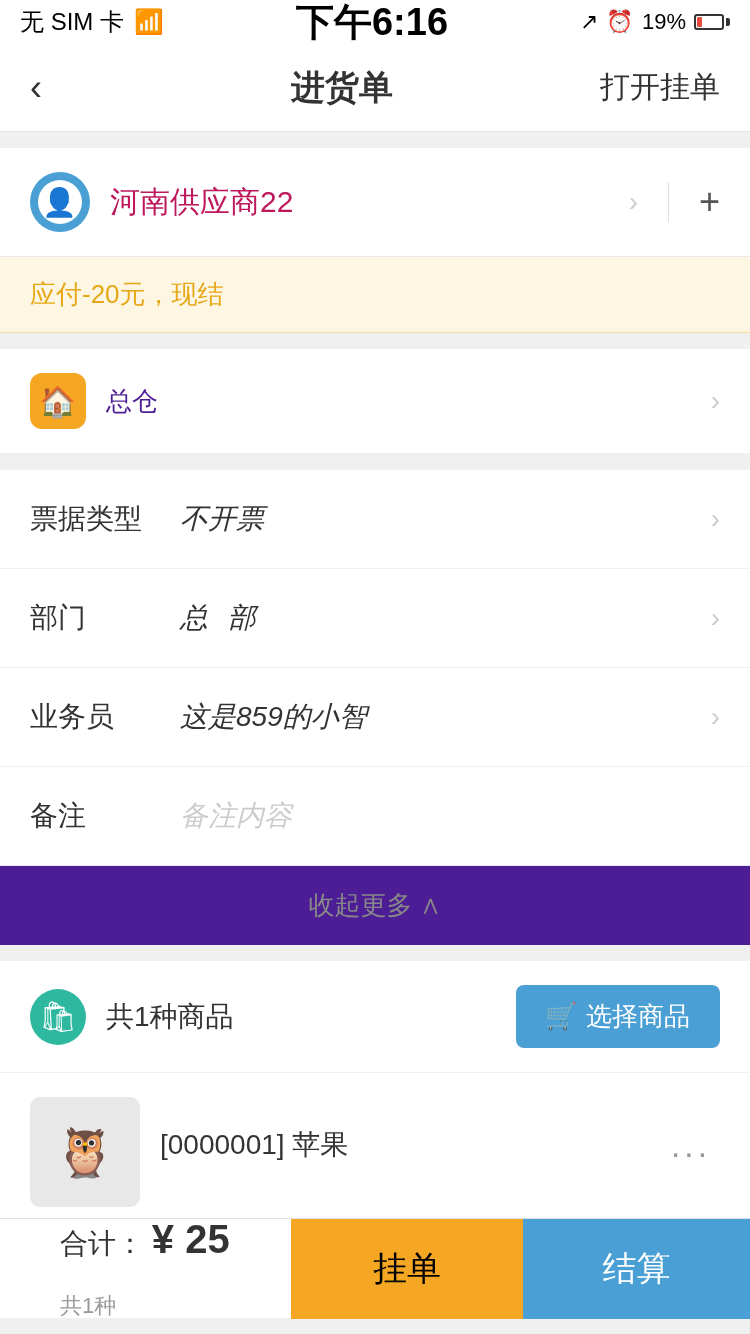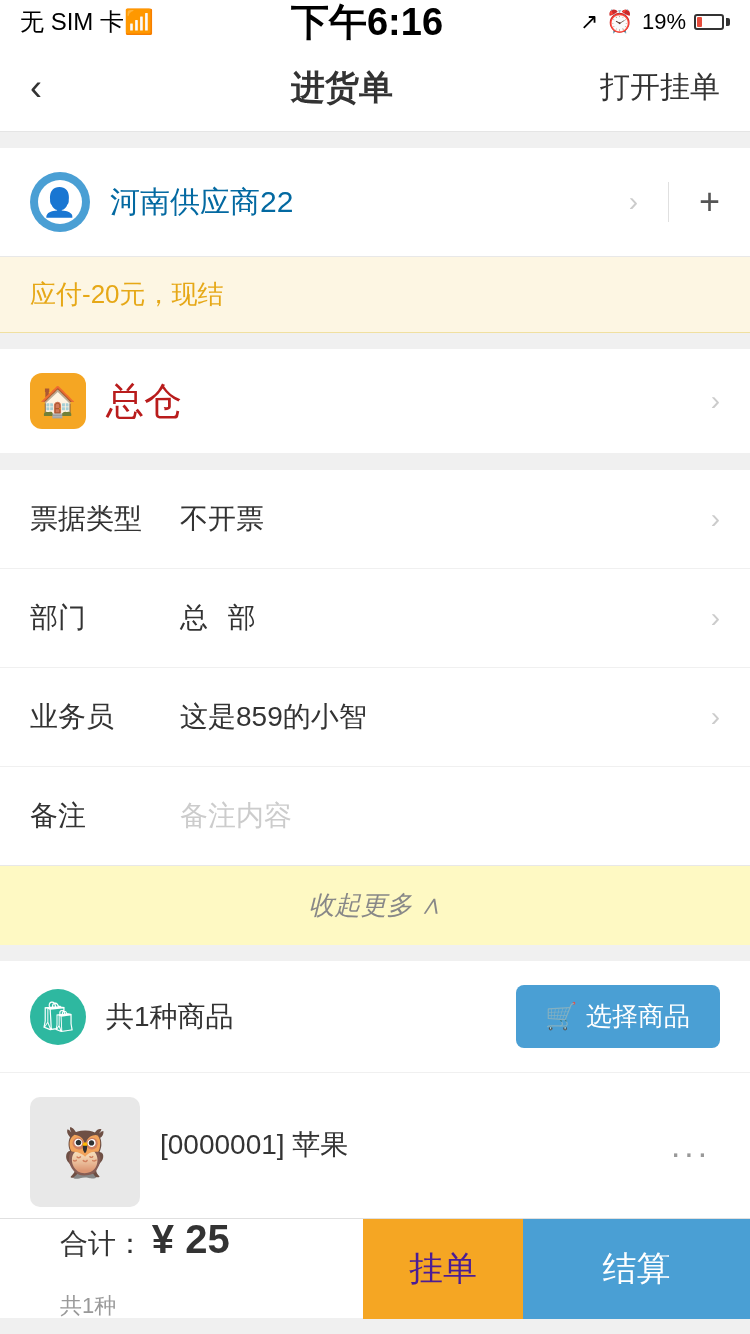--- a/index.html
+++ b/index.html
@@ -17,21 +17,21 @@
     .status-bar {
       height: 44px;
       background: #fff;
       display: flex;
       align-items: center;
       justify-content: space-between;
       padding: 0 20px;
       font-size: 24px;
       color: #000;
     }
-    .status-left { display: flex; align-items: center; }
+    .status-left { display: flex; align-items: center; gap: 10px; }
     .status-center { font-weight: 700; font-size: 38px; text-align: center; }
     .status-right { display: flex; align-items: center; gap: 8px; font-size: 22px; }
 
     
     .nav-bar {
       height: 88px;
       background: #fff;
       display: flex;
       align-items: center;
       justify-content: space-between;
@@ -95,21 +95,21 @@
       align-items: center;
       justify-content: center;
     }
     .avatar-icon {
       font-size: 28px;
       color: #4a9fd4;
     }
     .supplier-name {
       flex: 1;
       font-size: 30px;
-      color: #0369a1;
+      color: #be185d;
     }
     .supplier-actions {
       display: flex;
       align-items: center;
       gap: 30px;
     }
     .chevron-icon {
       font-size: 28px;
       color: #ccc;
     }
@@ -149,22 +149,22 @@
       align-items: center;
       justify-content: center;
       margin-right: 20px;
     }
     .warehouse-icon {
       font-size: 30px;
       color: #fff;
     }
     .warehouse-name {
       flex: 1;
-      font-size: 38px;
-      color: #b91c1c;
+      font-size: 26px;
+      color: #4c1d95;
     }
 
     
     .form-row {
       display: flex;
       align-items: center;
       padding: 30px 30px;
       background: #fff;
       border-top: 1px solid #f0f0f0;
       cursor: pointer;
@@ -173,38 +173,38 @@
       font-size: 28px;
       color: #333;
       width: 140px;
       flex-shrink: 0;
     }
     .form-value {
       flex: 1;
       font-size: 28px;
       color: #333;
       padding-left: 10px;
+      font-style: italic;
     }
     .form-value.placeholder {
       color: #ccc;
     }
     .form-value.spacer {
       letter-spacing: 6px;
     }
 
     
     .collapse-row {
-      background: #fef9c3;
+      background: #4c1d95;
       padding: 22px 30px;
       text-align: center;
       font-size: 26px;
       color: #888;
       cursor: pointer;
       border-top: 1px solid #e8e8e8;
-      font-style: italic;
     }
 
     
     .goods-header {
       display: flex;
       align-items: center;
       padding: 24px 30px;
       background: #fff;
       border-top: 16px solid #f0f0f0;
       gap: 20px;
@@ -320,24 +320,24 @@
       font-size: 40px;
       color: #333;
       font-weight: 600;
     }
     .total-count {
       font-size: 22px;
       color: #999;
       margin-top: 28px;
     }
     .bottom-btn-pending {
-      width: 160px;
+      width: 232px;
       height: 100px;
       background: #f5a623;
-      color: #4c1d95;
+      color: #000000;
       font-size: 34px;
       display: flex;
       align-items: center;
       justify-content: center;
       cursor: pointer;
       border: none;
     }
     .bottom-btn-confirm {
       width: 227px;
       height: 100px;

